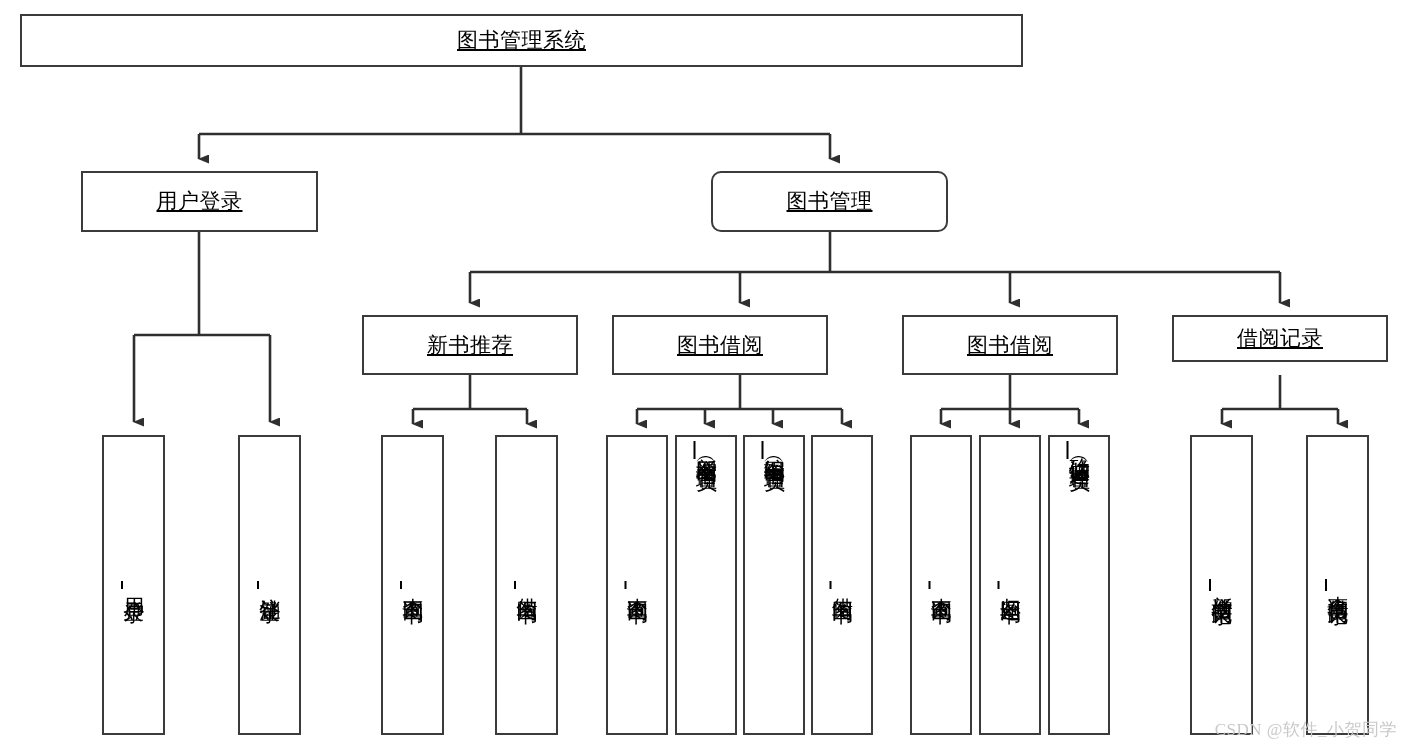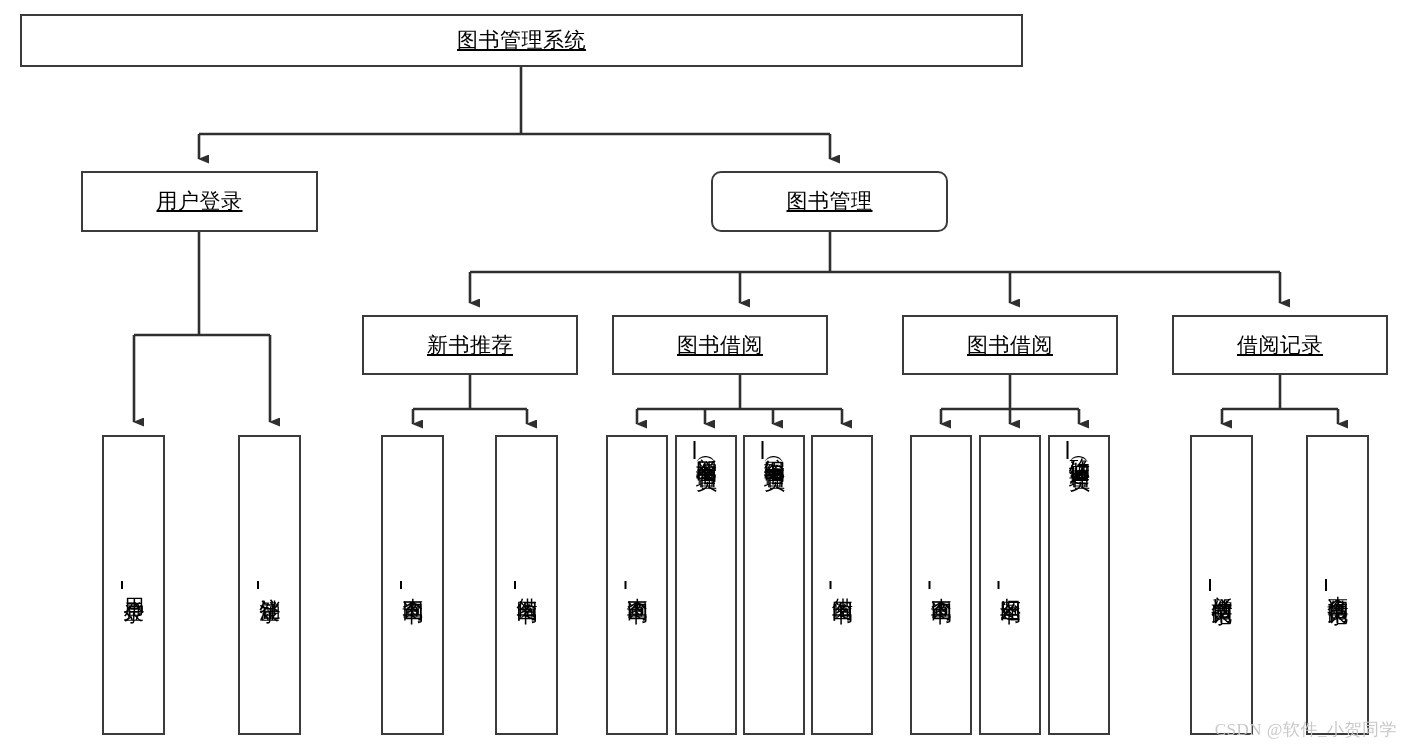--- a/index.html
+++ b/index.html
@@ -143,21 +143,21 @@
 
   <div class="node" style="left:362px; top:315px; width:216px; height:60px;">
     <span class="label">新书推荐</span>
   </div>
   <div class="node" style="left:612px; top:315px; width:216px; height:60px;">
     <span class="label">图书借阅</span>
   </div>
   <div class="node" style="left:902px; top:315px; width:216px; height:60px;">
     <span class="label">图书借阅</span>
   </div>
-  <div class="node" style="left:1172px; top:315px; width:216px; height:60px;">
+  <div class="node" style="left:1172px; top:315px; width:216px; height:47px;">
     <span class="label">借阅记录</span>
   </div>
 
   <div class="node vertical center-text" style="left:102px; top:435px; width:63px; height:300px;">
     <span class="label">用户登录</span>
   </div>
   <div class="node vertical center-text" style="left:238px; top:435px; width:63px; height:300px;">
     <span class="label">注销登录</span>
   </div>
 

